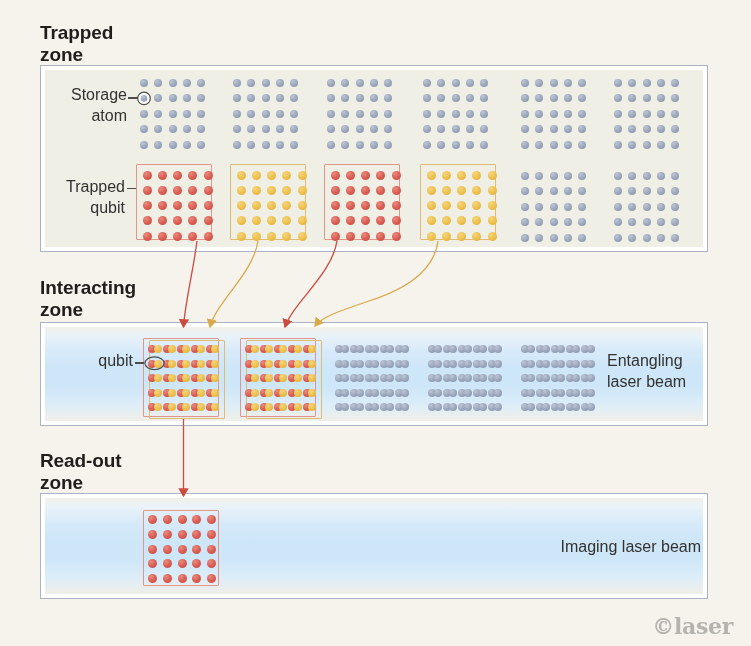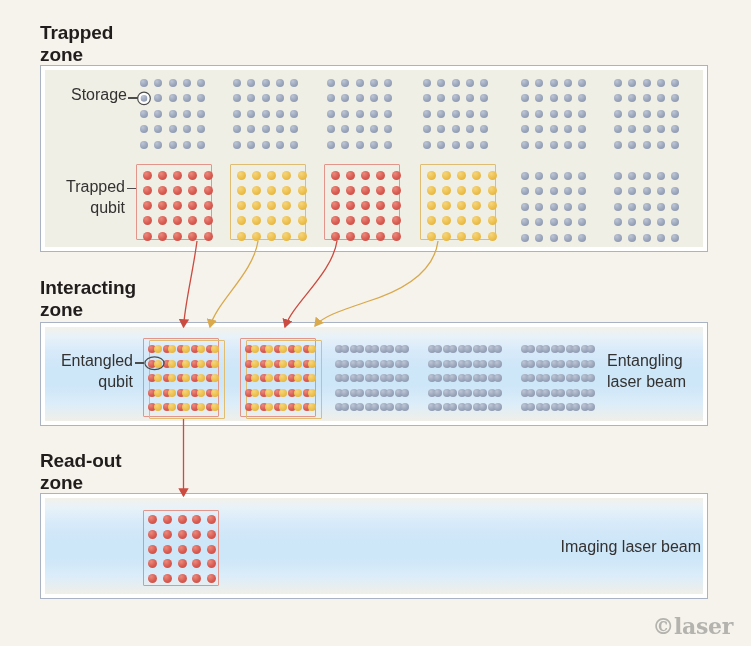--- a/index.html
+++ b/index.html
@@ -689,31 +689,31 @@
         <span class="dot dot-qubit_red" style="height: 9px; width: 9px; left: 5px; top: 64.2px;"></span>
         <span class="dot dot-qubit_red" style="height: 9px; width: 9px; left: 19.8px; top: 64.2px;"></span>
         <span class="dot dot-qubit_red" style="height: 9px; width: 9px; left: 34.6px; top: 64.2px;"></span>
         <span class="dot dot-qubit_red" style="height: 9px; width: 9px; left: 49.4px; top: 64.2px;"></span>
         <span class="dot dot-qubit_red" style="height: 9px; width: 9px; left: 64.2px; top: 64.2px;"></span>
       </div>
     </div>
 
   <div class="side-label right-al" style="left:30px;top:84px;width:97px;">
     <span>Storage</span>
+    <span>atom</span>
   </div>
   <div class="dash" style="left:128px;top:97.4px;width:9.5px;"></div>
 
   <div class="side-label right-al" style="left:28px;top:176px;width:97px;">
     <span>Trapped</span>
     <span>qubit</span>
   </div>
   <div class="dash" style="left:127px;top:188px;width:9px;"></div>
 
   <div class="side-label right-al" style="left:36px;top:350px;width:97px;">
-    <span>Entangled</span>
     <span>qubit</span>
   </div>
   <div class="dash" style="left:135px;top:362.4px;width:9px;"></div>
 
   <div class="side-label right-al" style="left:500px;top:536px;width:201px;">
     <span>Imaging laser beam</span>
   </div>
 
   <div class="side-label" style="left:607px;top:350px;">
     <span>Entangling</span>

